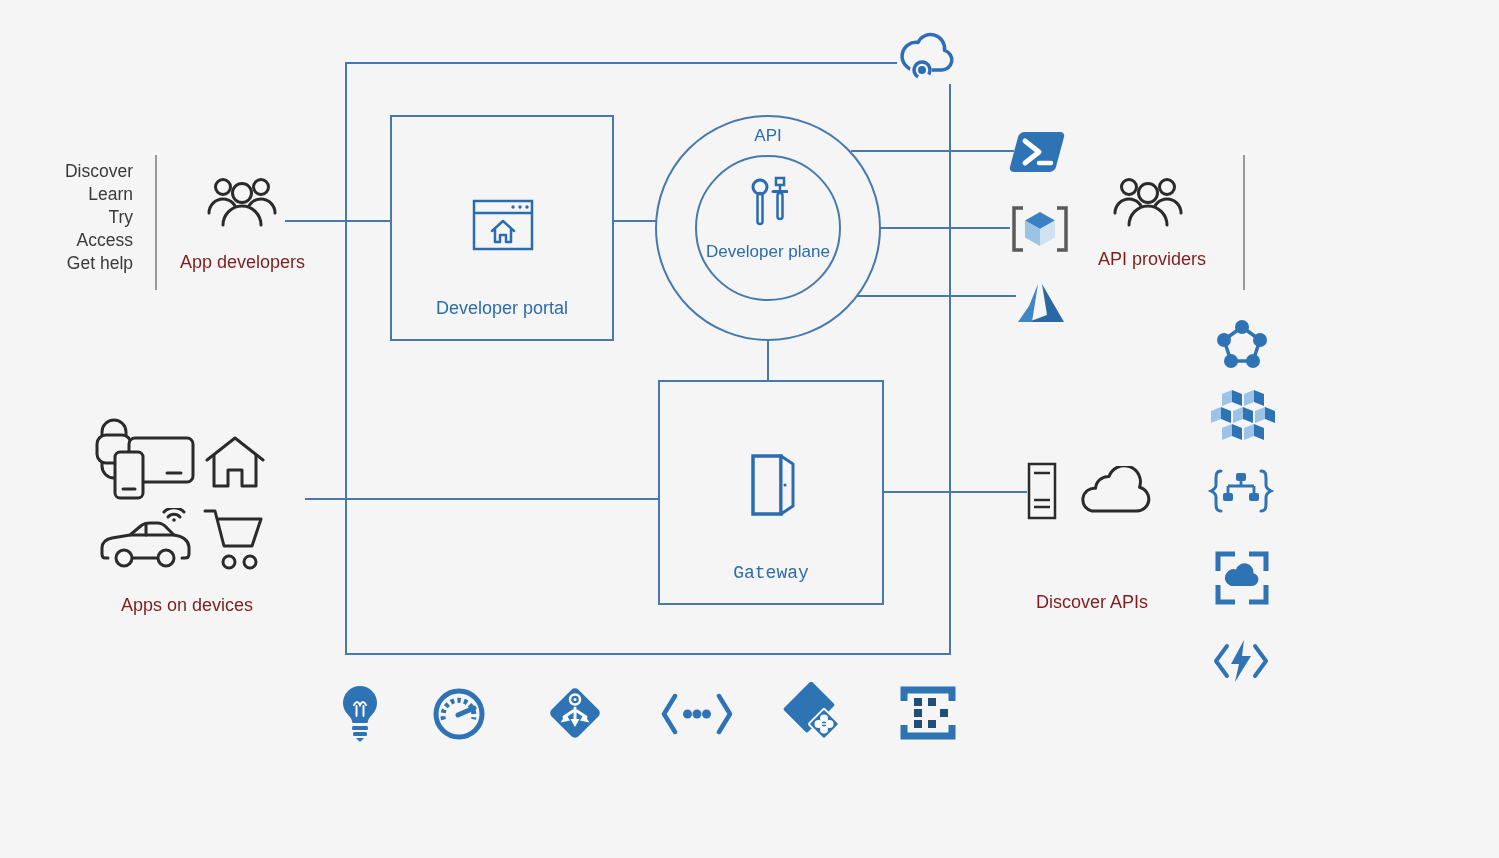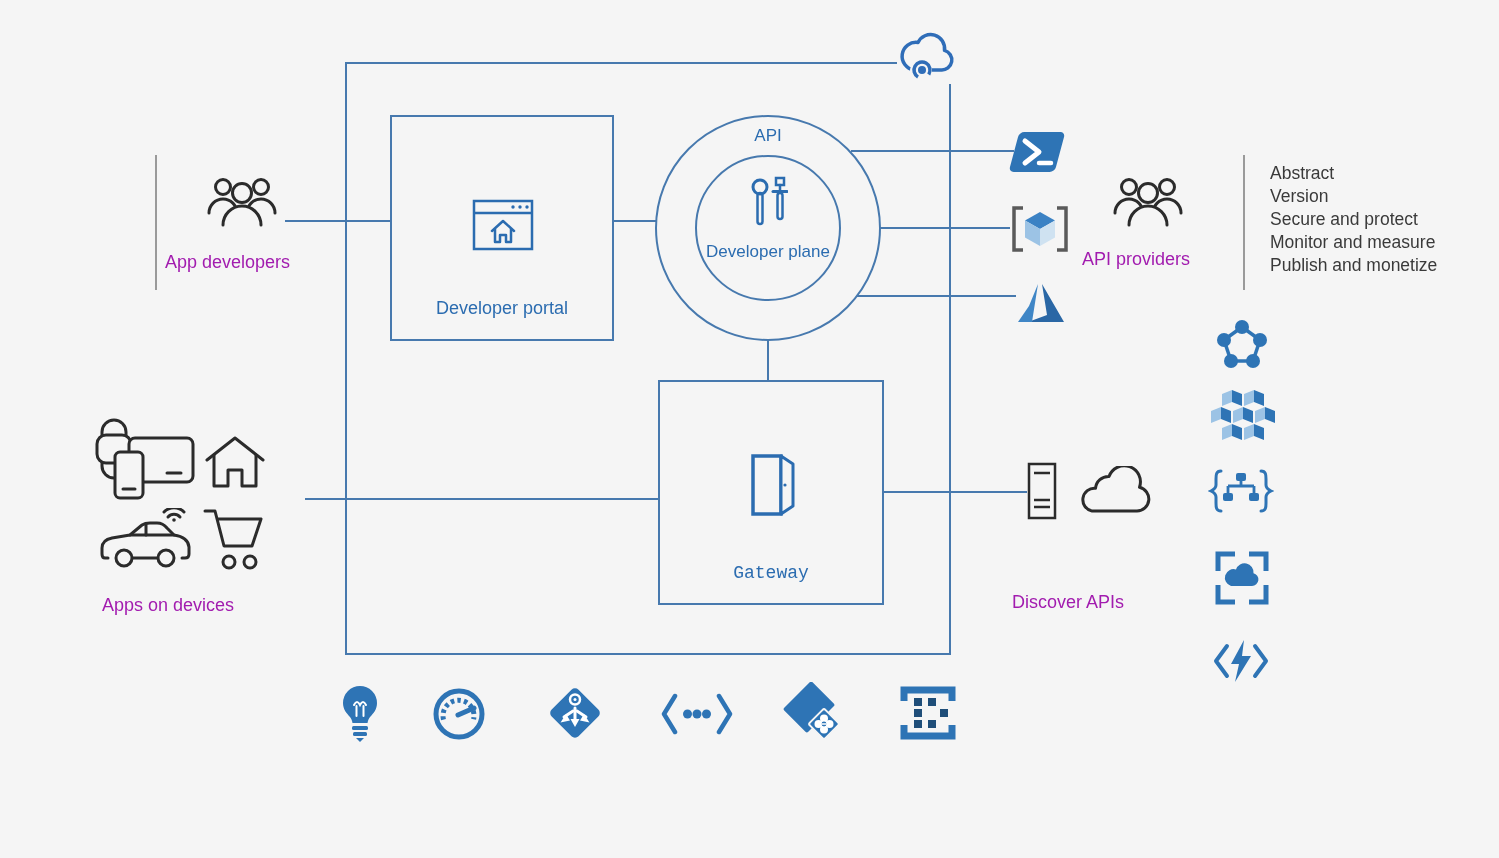--- a/index.html
+++ b/index.html
@@ -4,21 +4,21 @@
 <style>
   html,body{margin:0;padding:0;}
   body{font-family:"Liberation Sans",sans-serif;}
   #canvas{position:relative;width:1499px;height:858px;background:#f5f5f5;overflow:hidden;}
   .abs{position:absolute;}
   .box{position:absolute;border:2px solid #4779ae;box-sizing:border-box;background:transparent;}
   .circ{position:absolute;border:2px solid #4779ae;border-radius:50%;box-sizing:border-box;}
   .hline{position:absolute;height:2px;background:#4779ae;}
   .vline{position:absolute;width:2px;background:#4779ae;}
   .divider{position:absolute;width:1.5px;background:#9a9a9a;}
-  .lbl{position:absolute;font-size:18px;color:#a21caf;}
+  .lbl{position:absolute;font-size:18px;color:#7f1d1d;text-align:center;}
   .bluelbl{position:absolute;font-size:18px;color:#2b6cb0;text-align:center;}
   .cap-list{position:absolute;font-size:17.5px;line-height:23px;color:#3a3a3a;}
   .cap-list div{white-space:nowrap;}
   .right-align{text-align:right;}
   svg{display:block;}
 </style>
 </head>
 <body>
 
 <div id="canvas">
@@ -77,20 +77,27 @@
     <div class="abs" style="left:90px;top:72px;">
       <svg width="46" height="62" viewBox="0 0 46 62">
         <rect x="3" y="2" width="28" height="58" fill="none" stroke="#2b6cb0" stroke-width="3.5"></rect>
         <polygon points="31,2 43,10 43,52 31,60" fill="#f5f5f5" stroke="#2b6cb0" stroke-width="3" stroke-linejoin="round"></polygon>
         <circle cx="35" cy="31" r="1.6" fill="#2b6cb0"></circle>
       </svg>
     </div>
   </div>
   <div class="bluelbl" style="left:658px;top:563px;width:226px;font-family:Liberation Mono, monospace;">Gateway</div>
 
+  <div class="cap-list right-align" style="left:38px;top:160px;width:95px;">
+    <div>Discover</div>
+    <div>Learn</div>
+    <div>Try</div>
+    <div>Access</div>
+    <div>Get help</div>
+  </div>
   <div class="divider" style="left:155px;top:155px;height:135px;"></div>
 
   <div class="abs" style="left:206px;top:172px;">
     <svg width="72" height="56" viewBox="0 0 72 56" fill="none" stroke="#2b2b2b" stroke-width="3" stroke-linecap="round">
       <circle cx="17" cy="15" r="7.5"></circle>
       <path d="M3,41 a14,14 0 0 1 28,0"></path>
       <circle cx="55" cy="15" r="7.5"></circle>
       <path d="M41,41 a14,14 0 0 1 28,0"></path>
       <circle cx="36" cy="21" r="9.5" fill="#f5f5f5"></circle>
       <path d="M17,53 a19,19 0 0 1 38,0" fill="#f5f5f5"></path>
@@ -166,27 +173,20 @@
       <circle cx="17" cy="15" r="7.5"></circle>
       <path d="M3,41 a14,14 0 0 1 28,0"></path>
       <circle cx="55" cy="15" r="7.5"></circle>
       <path d="M41,41 a14,14 0 0 1 28,0"></path>
       <circle cx="36" cy="21" r="9.5" fill="#f5f5f5"></circle>
       <path d="M17,53 a19,19 0 0 1 38,0" fill="#f5f5f5"></path>
     </svg>
   </div>
   <div class="lbl" style="left:1082px;top:249px;width:140px;">API providers</div>
   <div class="divider" style="left:1243px;top:155px;height:135px;"></div>
-  <div class="cap-list" style="left:1270px;top:162px;width:210px;">
-    <div>Abstract</div>
-    <div>Version</div>
-    <div>Secure and protect</div>
-    <div>Monitor and measure</div>
-    <div>Publish and monetize</div>
-  </div>
 
   <div class="abs" style="left:1027px;top:462px;">
     <svg width="30" height="58" viewBox="0 0 30 58" fill="none" stroke="#2b2b2b" stroke-width="2.5">
       <rect x="2" y="2" width="26" height="54"></rect>
       <line x1="7" y1="11" x2="23" y2="11"></line>
       <line x1="7" y1="38" x2="23" y2="38"></line>
       <line x1="7" y1="45" x2="23" y2="45"></line>
     </svg>
   </div>
   <div class="abs" style="left:1075px;top:466px;">

